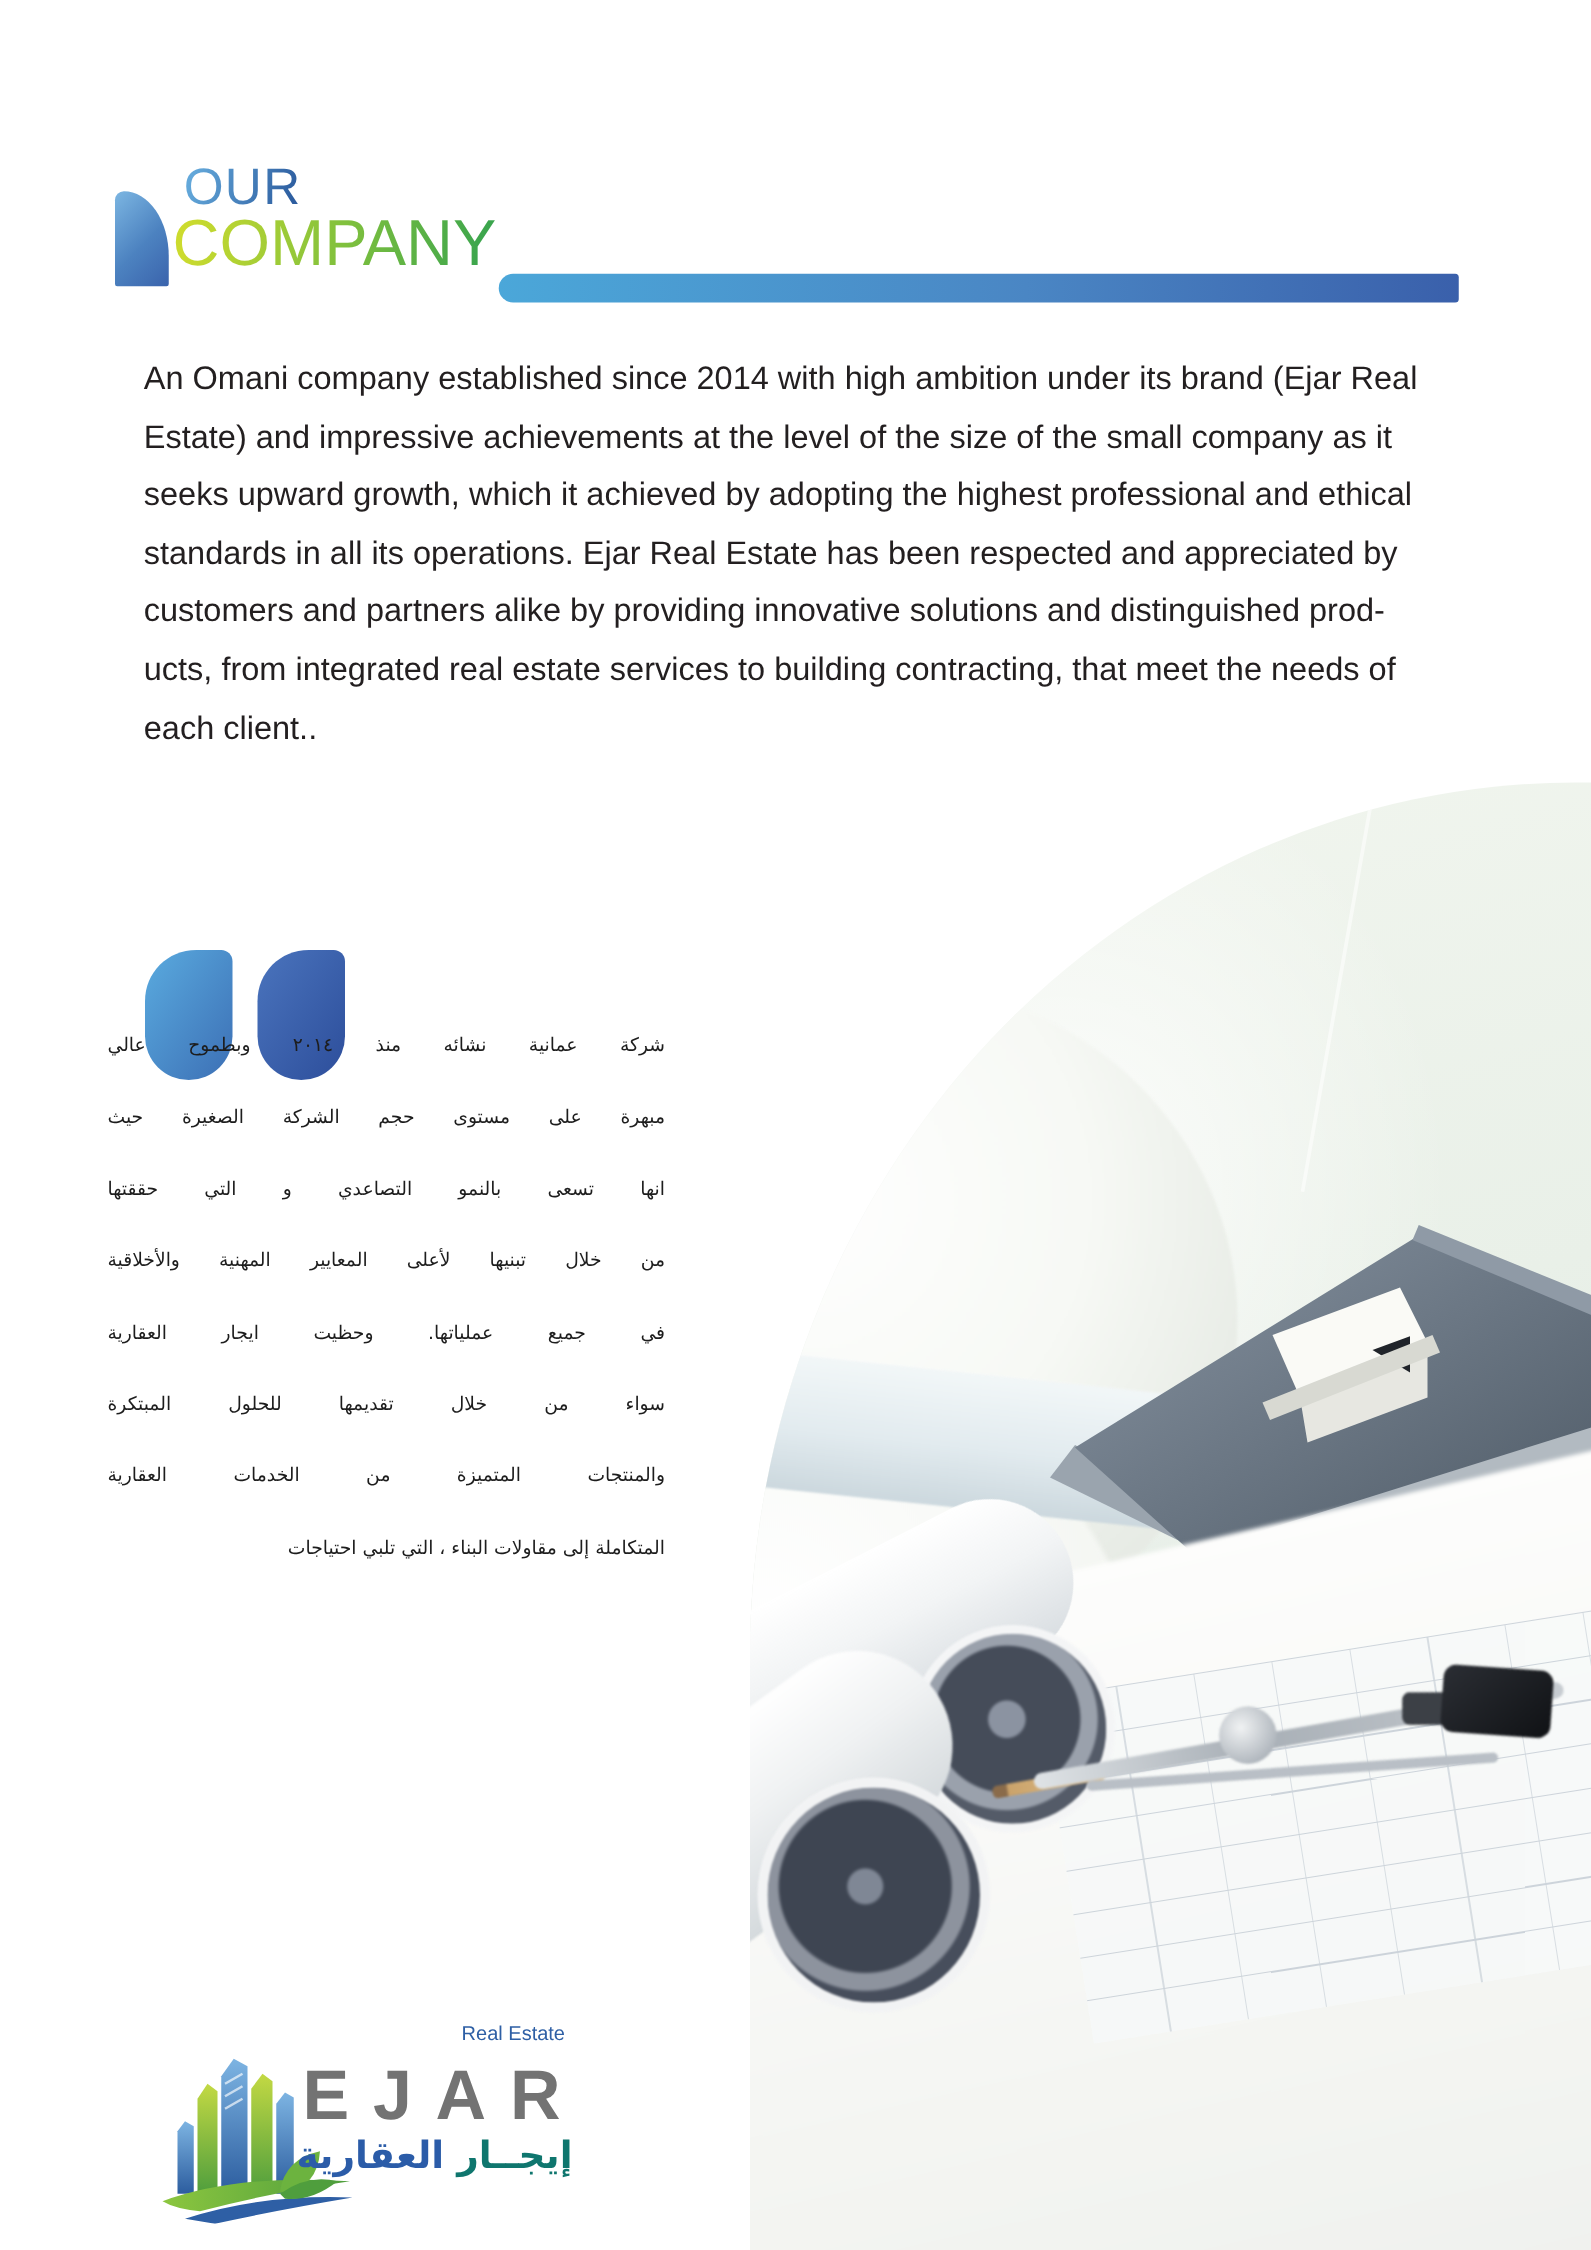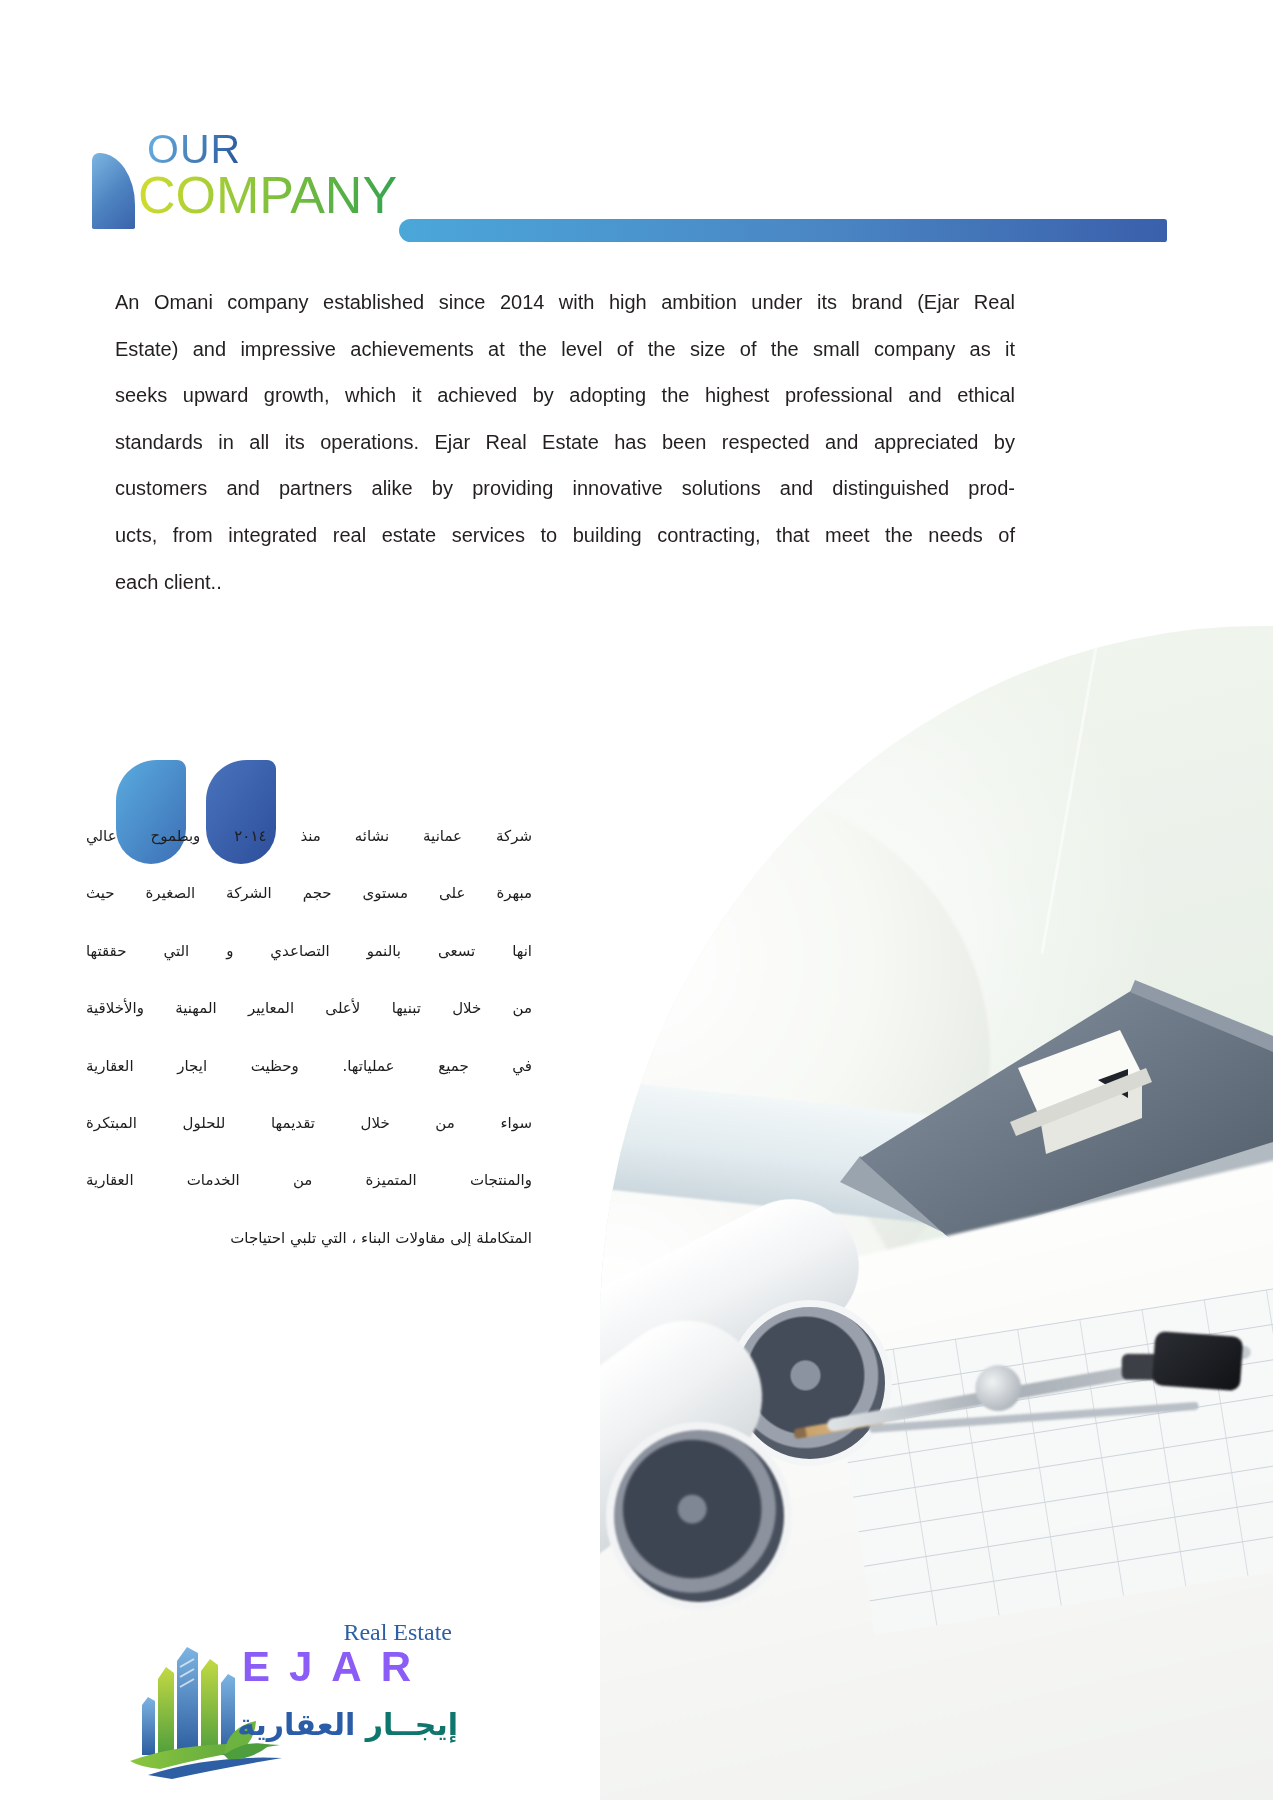--- a/index.html
+++ b/index.html
@@ -15,40 +15,40 @@
         -webkit-background-clip:text;background-clip:text;color:transparent;}
   .title-company{position:absolute;left:138px;top:129px;font-size:52px;font-weight:400;
         background:linear-gradient(100deg,#ccdb2e 5%,#7cbf3e 55%,#3ba54d 95%);
         -webkit-background-clip:text;background-clip:text;color:transparent;}
   .hbar{position:absolute;left:399px;top:183px;width:768px;height:23px;
         border-radius:12px 3px 3px 12px;
         background:linear-gradient(90deg,#4ba7d9 0%,#4a86c4 55%,#3a60ab 100%);}
 
   
   .english{position:absolute;left:115px;top:243px;width:900px;color:#231f20;
-        font-size:20px;line-height:46.6px;}
+        font-size:26px;line-height:46.6px;}
   .en-line{white-space:nowrap;text-align:justify;text-align-last:justify;}
   .en-line:last-child{text-align-last:left;}
 
   
   .quote{position:absolute;left:116px;top:724px;}
 
   
   .arabic{position:absolute;left:86px;top:772px;width:446px;direction:rtl;color:#1d1d1d;
         font-size:15px;line-height:57.4px;font-family:"DejaVu Sans",sans-serif;}
   .ar-line{white-space:nowrap;text-align:justify;text-align-last:justify;}
   .ar-line:last-child{text-align-last:right;}
 
   
   .logo{position:absolute;left:128px;top:1583px;width:330px;height:172px;}
   .logo-buildings{position:absolute;left:0;top:8px;}
-  .logo-realestate{position:absolute;right:6px;top:0;font-family:Liberation Serif, serif;
-        font-size:24px;color:#2e5fa5;}
-  .logo-name{position:absolute;left:114px;top:24px;font-size:42px;font-weight:700;
-        color:#8b5cf6;letter-spacing:19px;}
+  .logo-realestate{position:absolute;right:6px;top:0;font-family:Liberation Sans, sans-serif;
+        font-size:16px;color:#2e5fa5;}
+  .logo-name{position:absolute;left:114px;top:24px;font-size:56px;font-weight:700;
+        color:#737373;letter-spacing:19px;}
   .logo-arabic{position:absolute;right:0;top:88px;direction:rtl;font-size:30px;font-weight:700;
         font-family:"DejaVu Sans",sans-serif;white-space:nowrap;}
   .ar-green{color:#0f766e;}
   .ar-blue{color:#2b5ca8;}
 
   
   .photo{position:absolute;left:600px;top:590px;width:673px;height:1210px;overflow:hidden;
         border-top-left-radius:660px 700px;
         background:linear-gradient(165deg,#f2f6ef 0%,#e9f0e8 40%,#dfe9e2 72%,#e7eee8 100%);}
   .photo *{position:absolute;}

